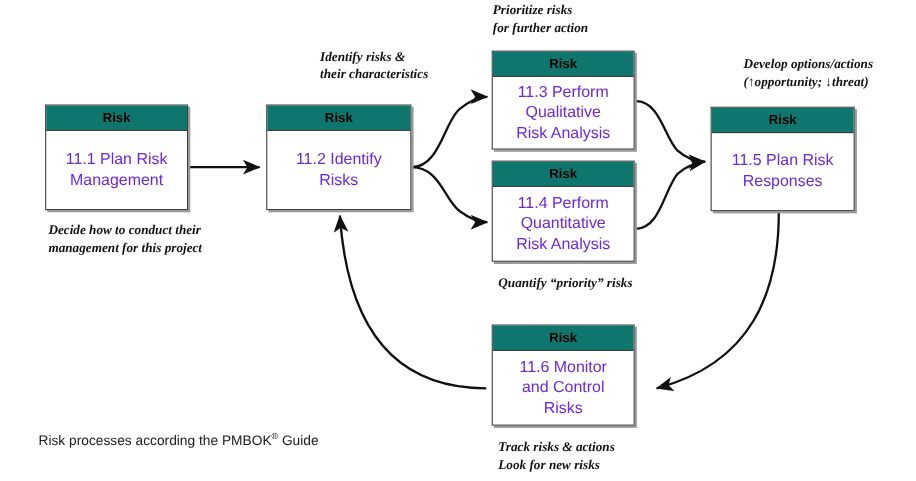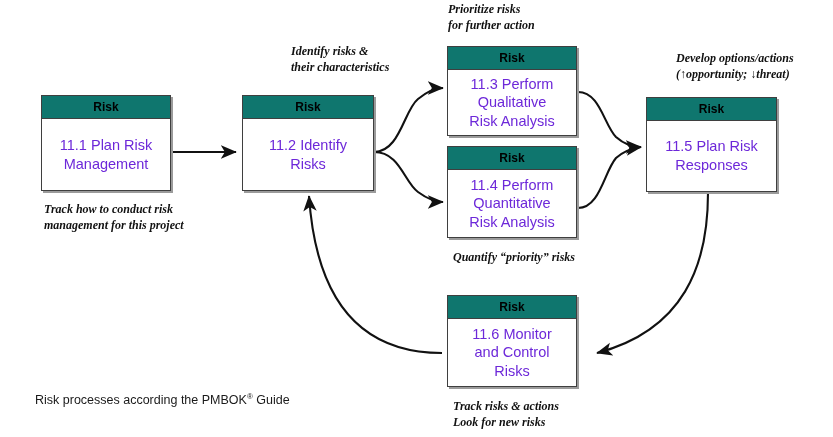--- a/index.html
+++ b/index.html
@@ -153,21 +153,21 @@
 
   <div class="anno" style="left:448px; top:2px;">Prioritize risks
 for further action</div>
 
   <div class="anno" style="left:263px; top:44px;margin-left:28px;">Identify risks &amp;
 their characteristics</div>
 
   <div class="anno" style="left:640px; top:51px;margin-left:36px;">Develop options/actions
 (↑opportunity; ↓threat)</div>
 
-  <div class="anno" style="left:44px; top:202px;">Track how to conduct risk
+  <div class="anno" style="left:44px; top:202px;">Decide how to conduct their
 management for this project</div>
 
   <div class="anno" style="left:453px; top:250px;">Quantify “priority” risks</div>
 
   <div class="anno" style="left:453px; top:399px;">Track risks &amp; actions
 Look for new risks</div>
 
   <div class="footer-note" style="left:35px; top:392px;">
     <span>Risk processes according the PMBOK</span><sup>®</sup><span> Guide</span>
   </div>

